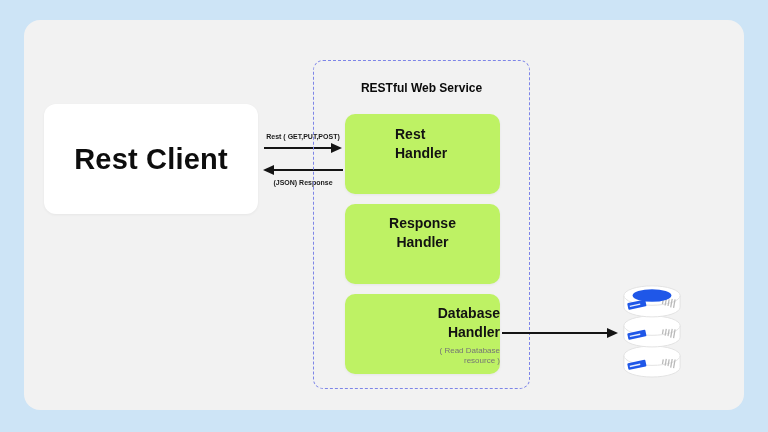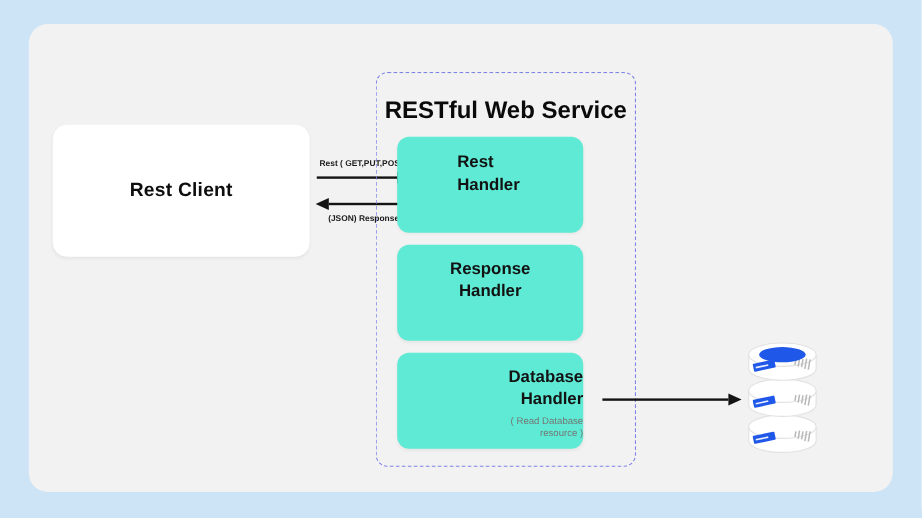--- a/index.html
+++ b/index.html
@@ -11,33 +11,33 @@
   .panel {
     position:absolute; left:24px; top:20px; width:720px; height:390px;
     background:#f2f2f2; border-radius:16px;
   }
   .client-box {
     position:absolute; left:44px; top:104px; width:214px; height:110px;
     background:#ffffff; border-radius:12px;
     box-shadow:0 1px 3px rgba(0,0,0,0.05);
     display:flex; align-items:center; justify-content:center;
   }
-  .client-label { font-size:16px; font-weight:600; color:#0d0d0d; letter-spacing:.2px; }
+  .client-label { font-size:29px; font-weight:600; color:#0d0d0d; letter-spacing:.2px; }
 
   .service-container {
     position:absolute; left:313px; top:60px; width:217px; height:329px;
     border:1.5px dashed #7d85e8; border-radius:10px; box-sizing:border-box;
   }
   .service-title {
     position:absolute; top:20px; left:0; width:100%;
-    text-align:center; font-size:20px; font-weight:600; color:#0a0a0a;
+    text-align:center; font-size:12px; font-weight:600; color:#0a0a0a;
   }
   .handler-box {
-    position:absolute; left:17px; width:155px; height:80px;
-    background:#5eead4; border-radius:10px; box-sizing:border-box;
+    position:absolute; left:31px; width:155px; height:80px;
+    background:#bef264; border-radius:10px; box-sizing:border-box;
     box-shadow:0 1px 3px rgba(0,0,0,0.05);
   }
   .box-title { font-size:14px; font-weight:600; color:#121212; line-height:19px; }
   .box-sub { font-size:8px; color:#757575; line-height:10px; margin-top:4px; }
 
   .box-rrh { top:53px; }
   .box-rrh .inner { padding:11px 0 0 50px; text-align:left; }
   .box-sh  { top:143px; }
   .box-sh .inner { padding-top:10px; text-align:center; }
   .box-dbh { top:233px; }

